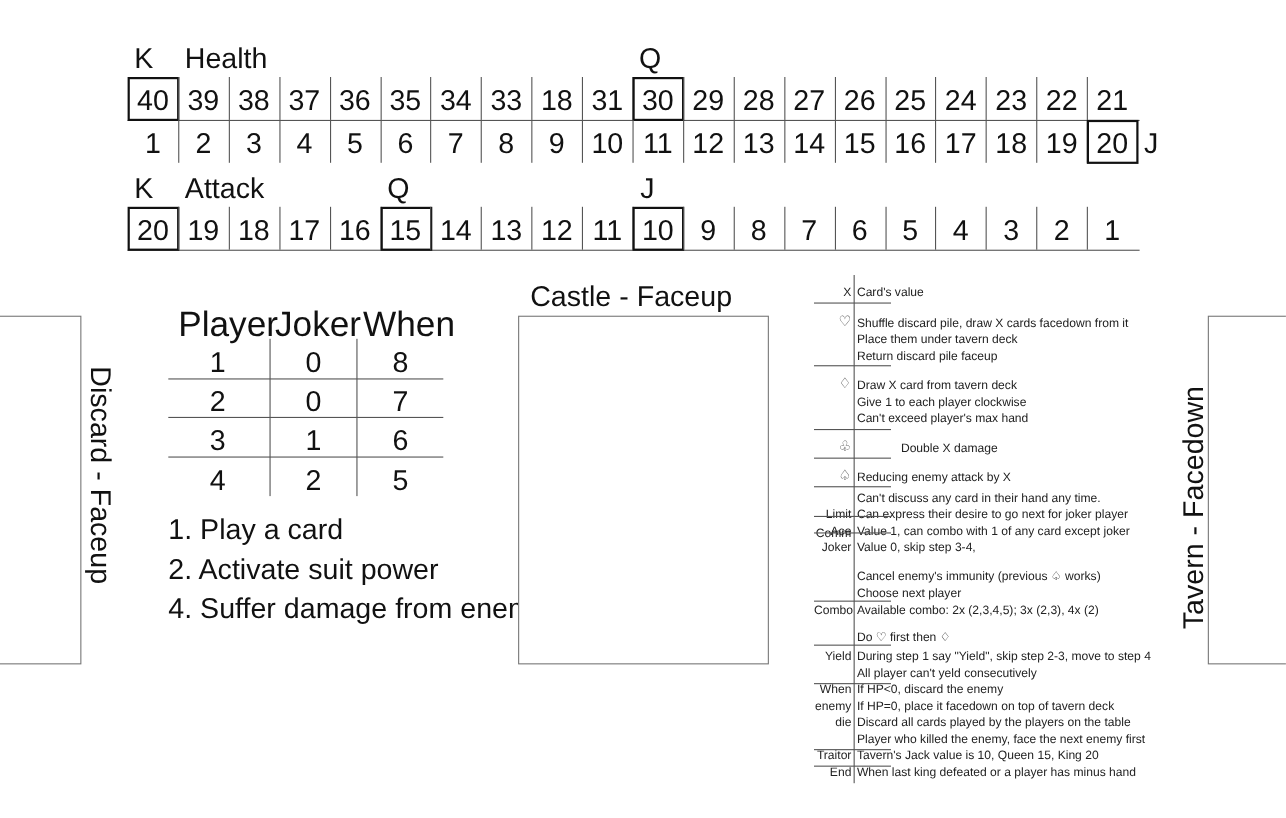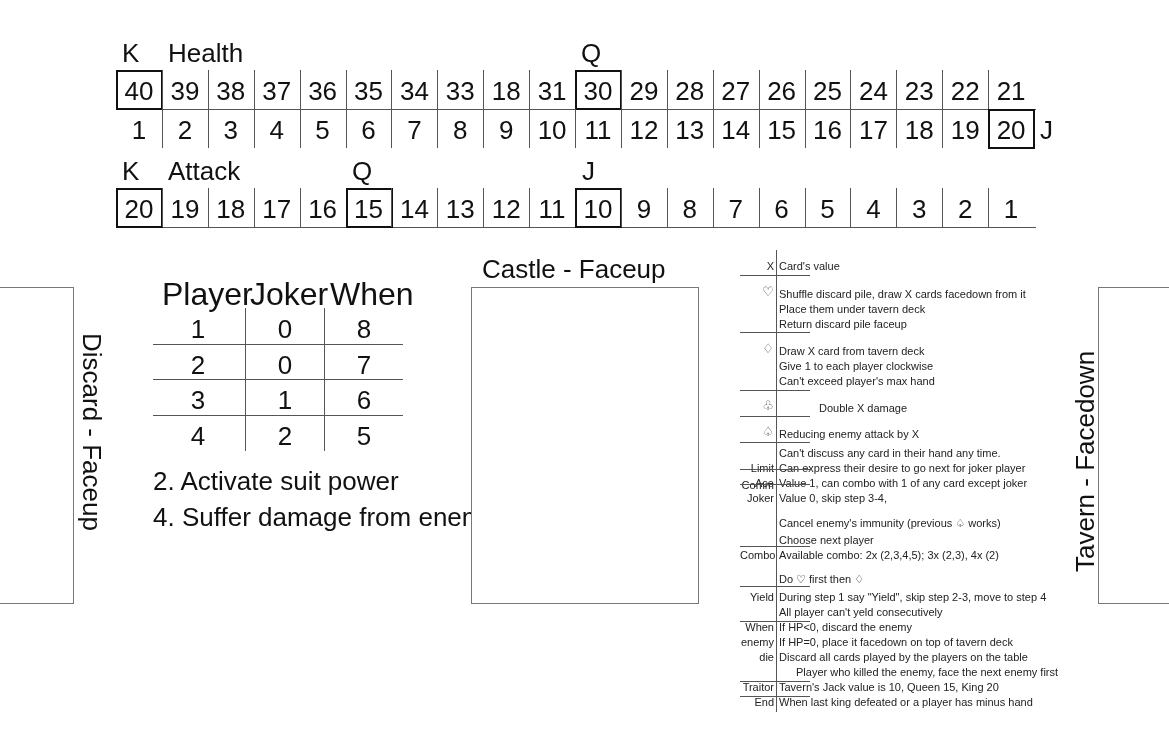--- a/index.html
+++ b/index.html
@@ -195,20 +195,21 @@
       <span class="pc" style="left:5px;top:109px;">3</span>
       <span class="pc" style="left:92px;top:109px;">1</span>
       <span class="pc" style="left:171px;top:109px;">6</span>
       <span class="pc" style="left:5px;top:144.5px;">4</span>
       <span class="pc" style="left:92px;top:144.5px;">2</span>
       <span class="pc" style="left:171px;top:144.5px;">5</span>
     </div>
 </div>
 
 <div class="steps">
+  <div>1. Play a card</div>
   <div>2. Activate suit power</div>
   <div>4. Suffer damage from enemy</div>
 </div>
 
 <span class="abs big" style="left:482px;top:256px;">Castle - Faceup</span>
 <div class="pile" style="left:471px;top:287px;width:228px;height:317px;"></div>
 
 <div class="rules" id="rules">
     <span class="key" style="top:260px;">X</span>
     <span class="val" style="top:260px;">Card's value</span>
@@ -239,21 +240,21 @@
     <span class="val" style="top:573px;">Do ♡  first then ♢</span>
     <span class="key" style="top:591px;">Yield</span>
     <span class="val" style="top:591px;">During step 1 say "Yield", skip step 2-3, move to step 4</span>
     <span class="val" style="top:606px;">All player can't yeld consecutively</span>
     <span class="key" style="top:621px;">When</span>
     <span class="key" style="top:636px;">enemy</span>
     <span class="key" style="top:651px;">die</span>
     <span class="val" style="top:621px;">If HP&lt;0, discard the enemy</span>
     <span class="val" style="top:636px;">If HP=0, place it facedown on top of tavern deck</span>
     <span class="val" style="top:651px;">Discard all cards played by the players on the table</span>
-    <span class="val" style="top:666px;margin-left:17px;">Player who killed the enemy, face the next enemy first</span>
+    <span class="val" style="top:666px;">Player who killed the enemy, face the next enemy first</span>
     <span class="key" style="top:681px;">Traitor</span>
     <span class="val" style="top:681px;">Tavern's Jack value is 10, Queen 15, King 20</span>
     <span class="key" style="top:696px;">End</span>
     <span class="val" style="top:696px;">When last king defeated or a player has minus hand</span>
     <div class="vline" style="left:36px;top:250px;height:462px;"></div>
     <div class="hline" style="left:0;top:275px;width:70px;"></div>
     <div class="hline" style="left:0;top:332px;width:70px;"></div>
     <div class="hline" style="left:0;top:390px;width:70px;"></div>
     <div class="hline" style="left:0;top:416px;width:70px;"></div>
     <div class="hline" style="left:0;top:442px;width:70px;"></div>

